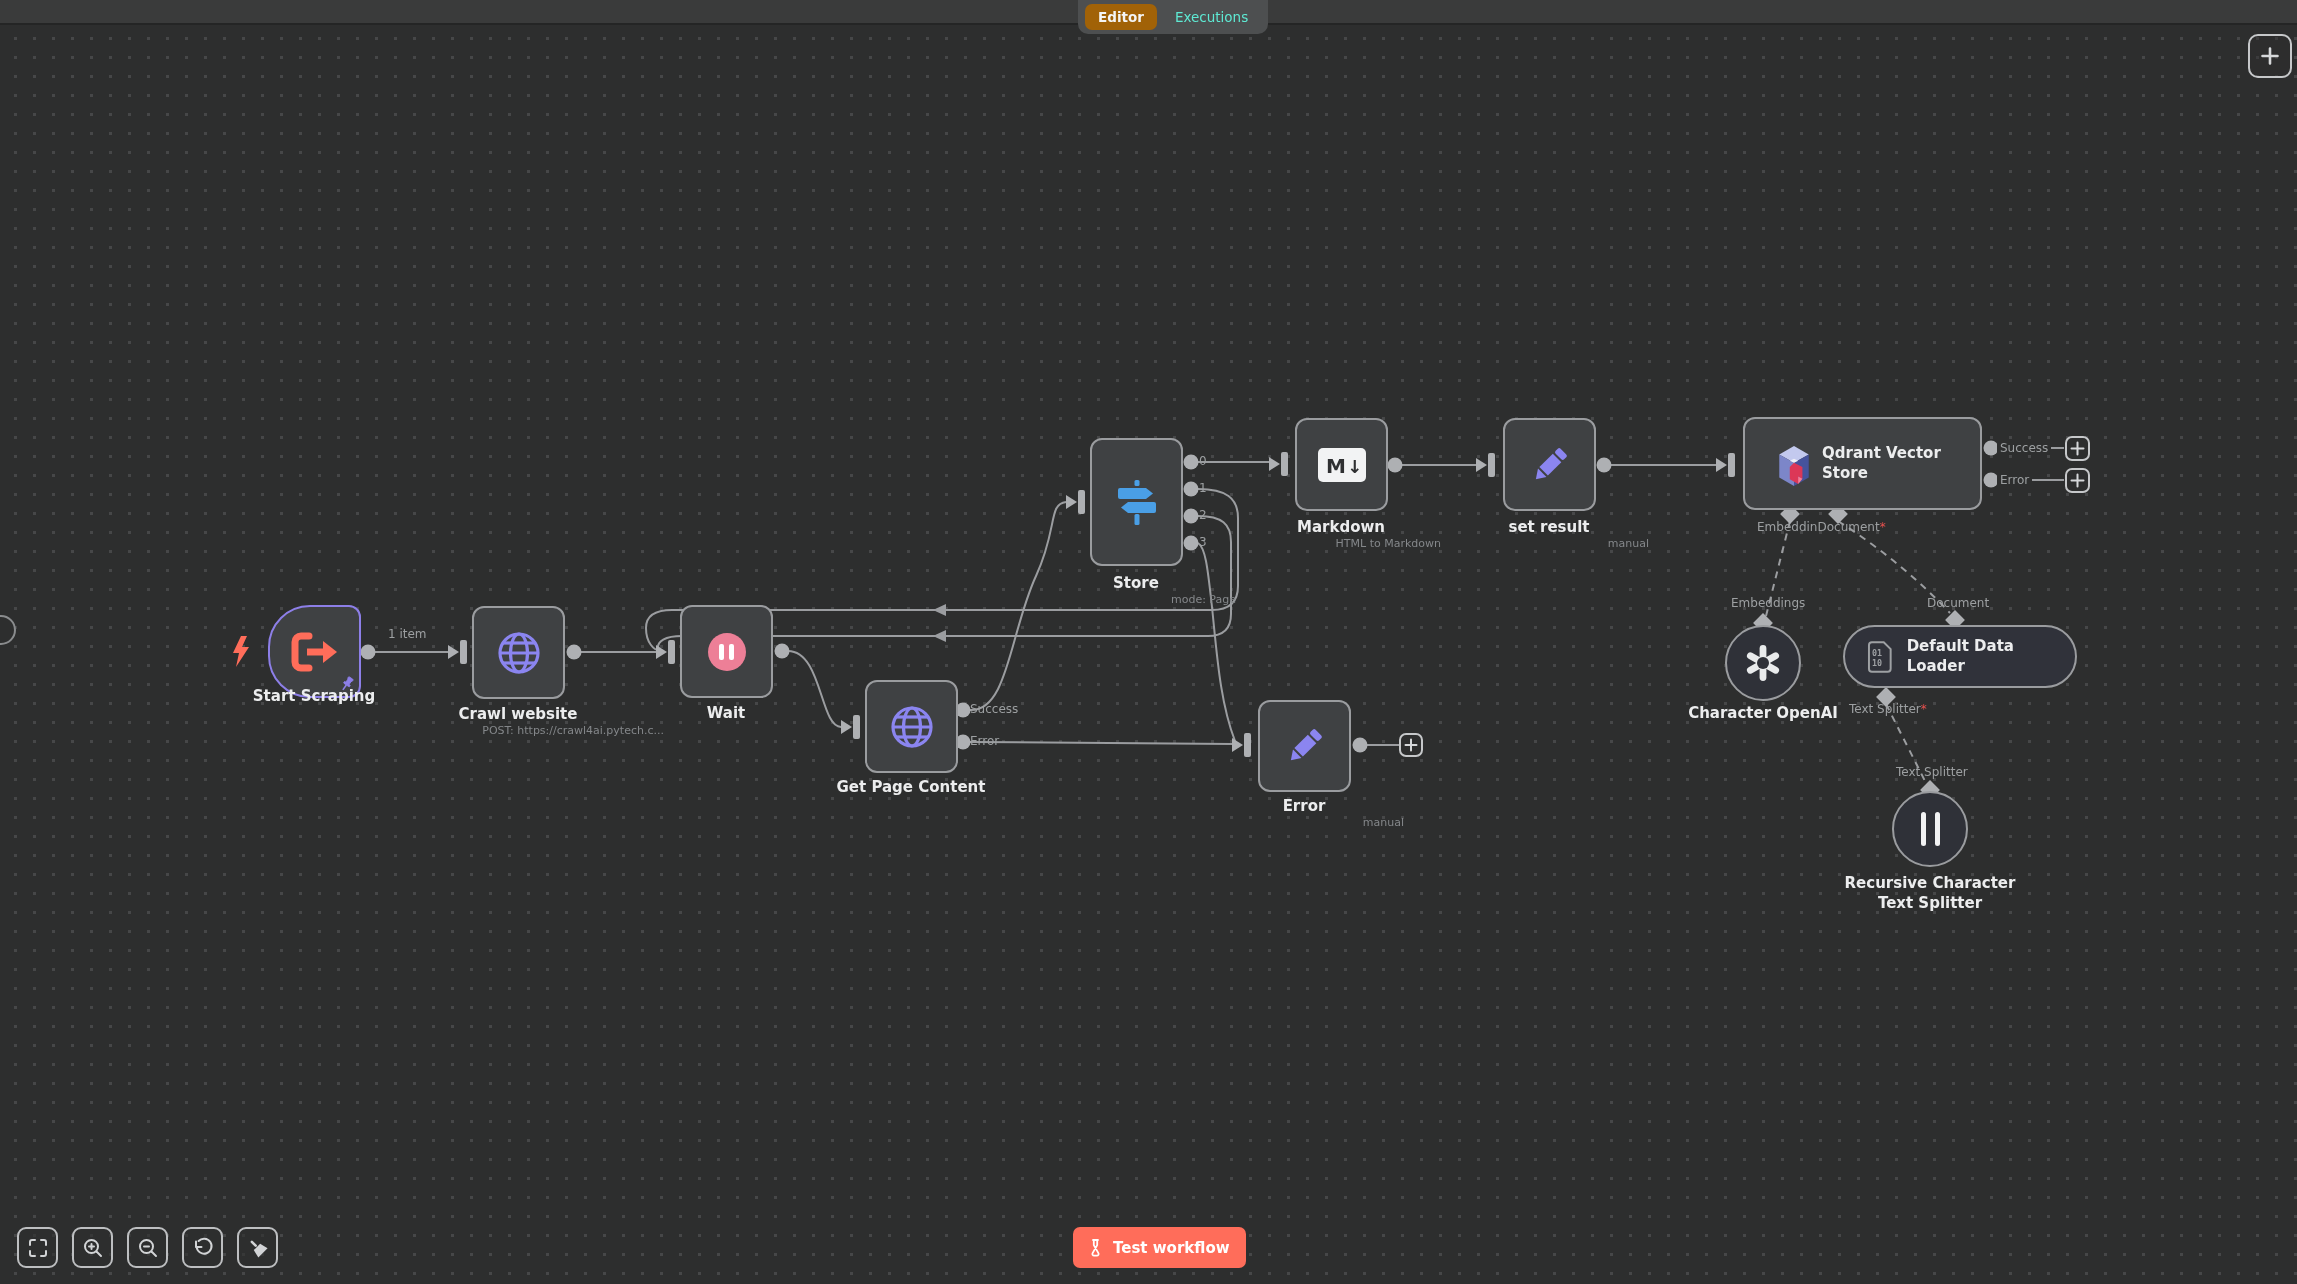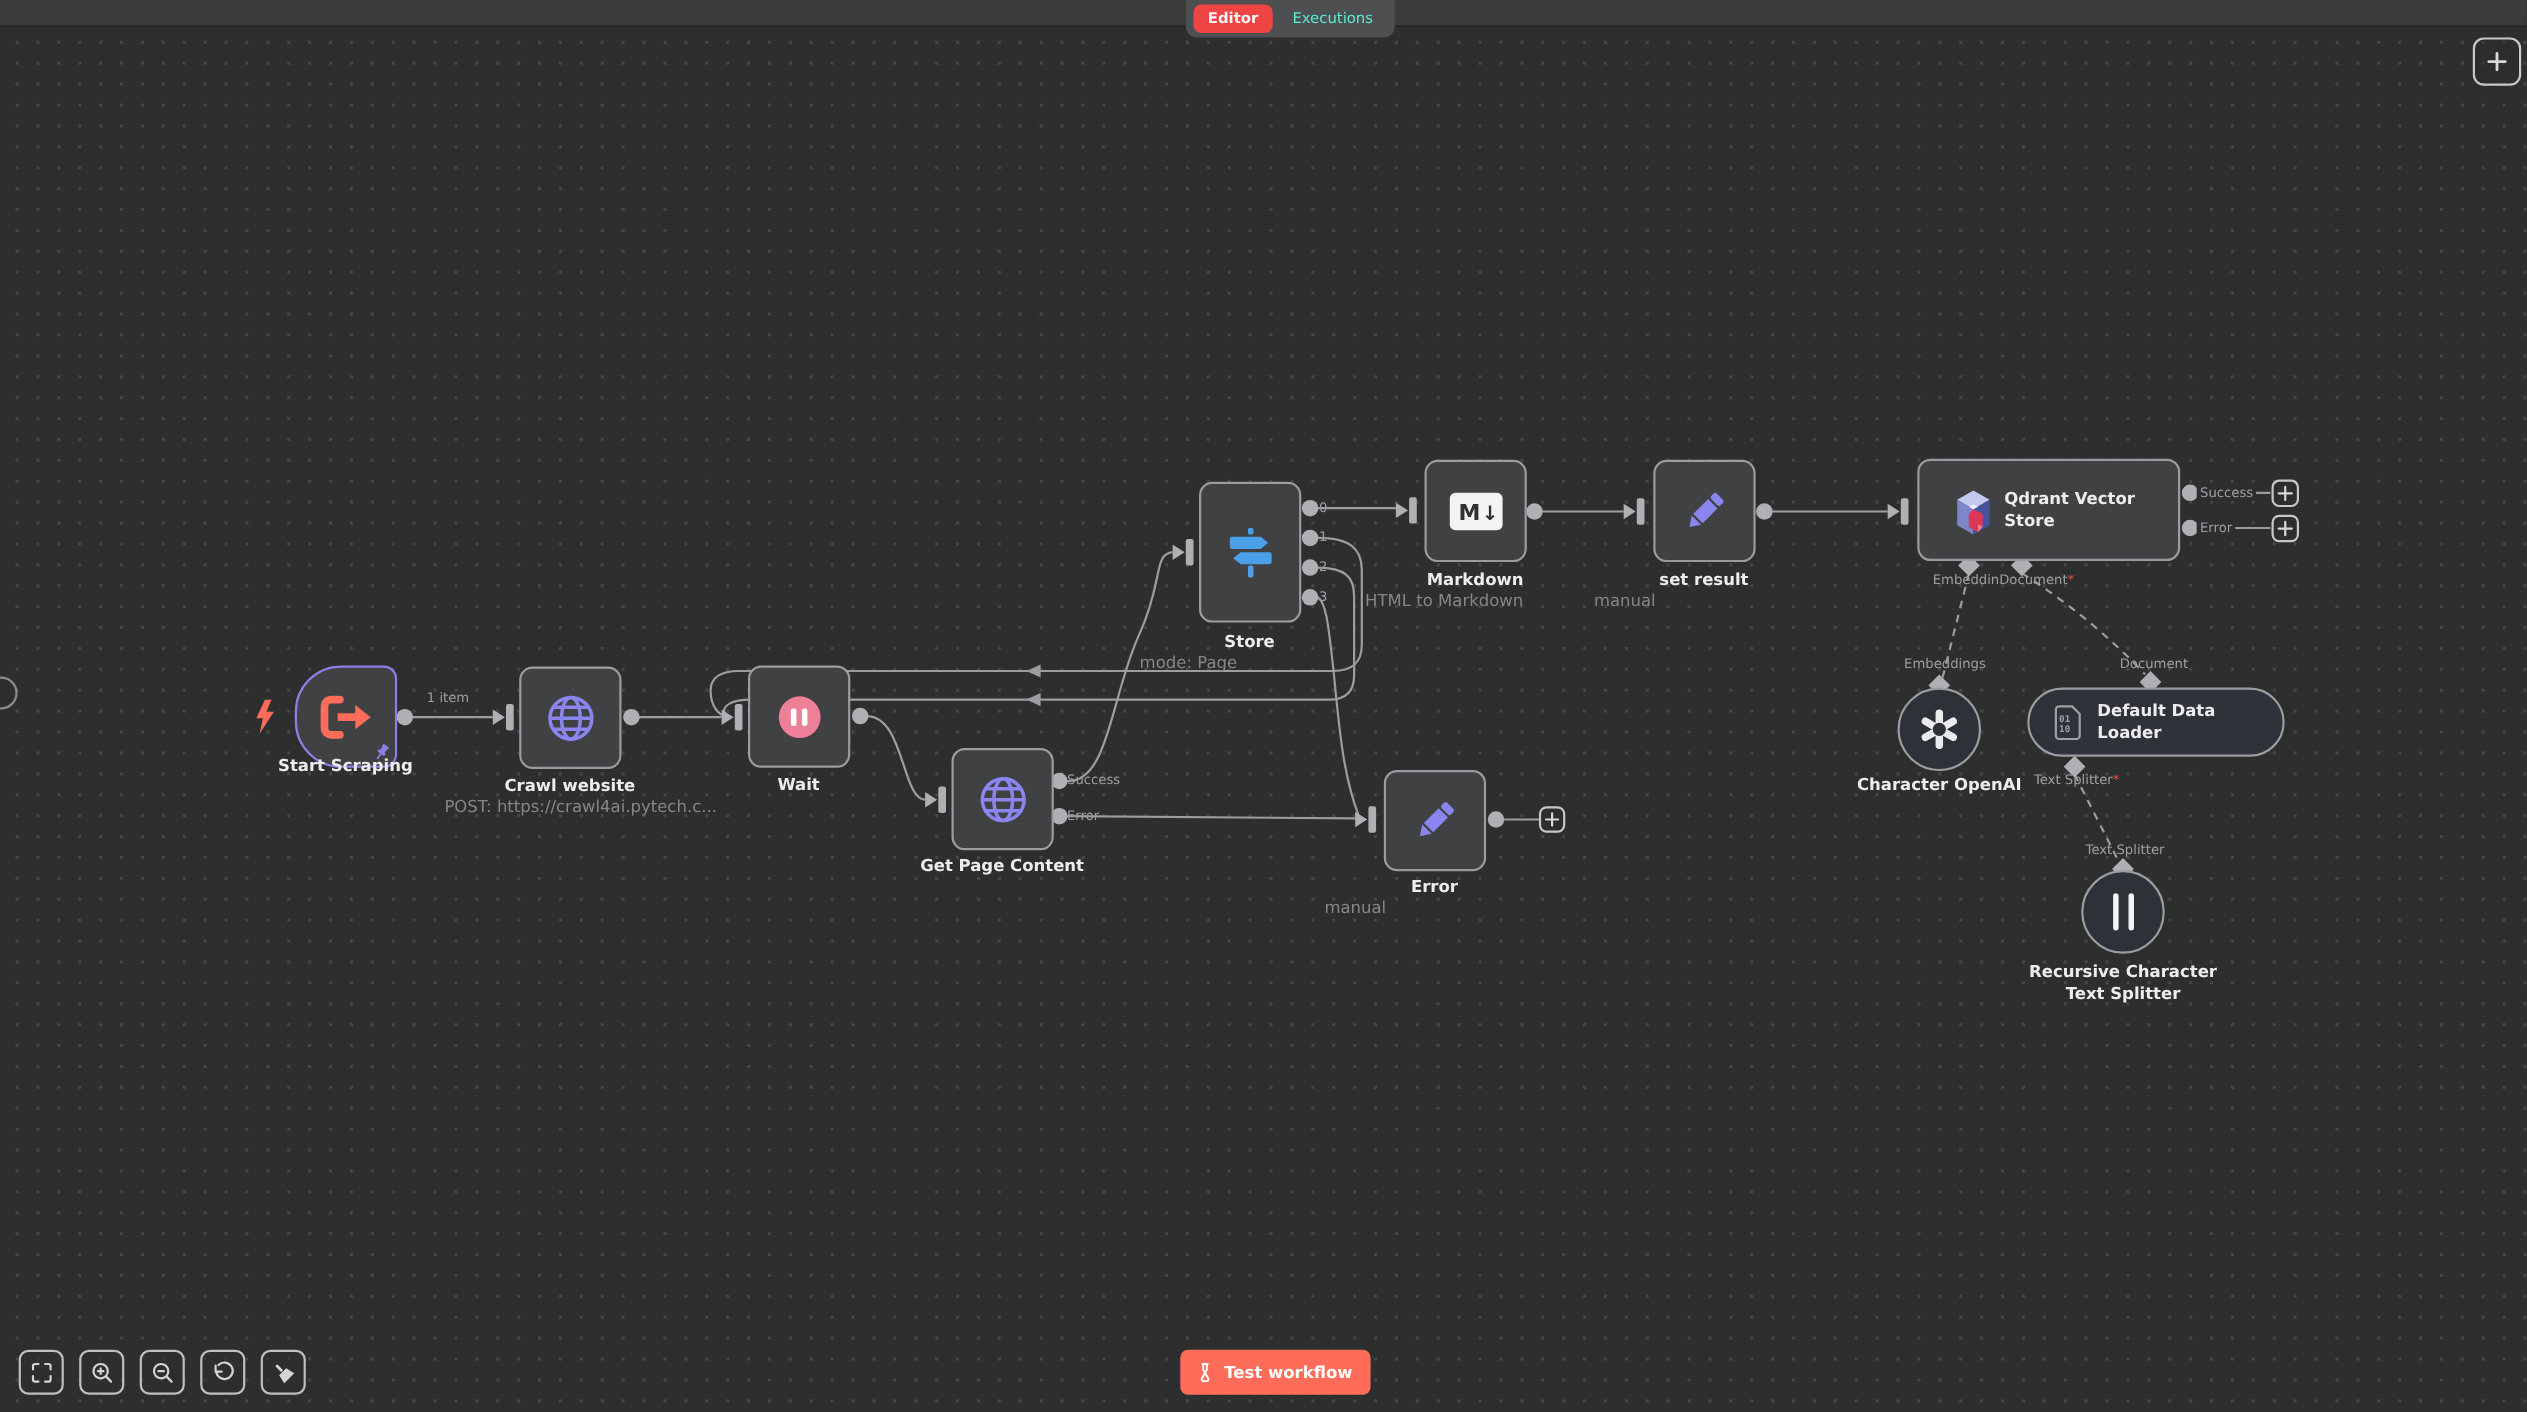--- a/index.html
+++ b/index.html
@@ -8,28 +8,28 @@
     font-family:"DejaVu Sans","Liberation Sans",sans-serif;
     background-color:#2d2e2e;
     background-image:radial-gradient(circle,#464748 1.6px,transparent 1.8px);
     background-size:19px 19px;
     background-position:6px 10px;
   }
   
   .topbar{position:absolute;left:0;top:0;width:2297px;height:23px;background:#3a3b3b;border-bottom:2px solid #242525;z-index:5;}
   .tabgroup{position:absolute;left:1078px;top:0;height:34px;z-index:6;background:#4d4f50;border-radius:0 0 10px 10px;display:flex;align-items:center;padding:0 7px;gap:5px;}
   .tab{font-size:13.5px;padding:5px 13px;border-radius:7px;color:#5eead4;cursor:pointer;}
-  .tab.active{background:#ef4444;color:#f4f5f5;font-weight:bold;}
+  .tab.active{background:#a16207;color:#f4f5f5;font-weight:bold;}
   
   .node{position:absolute;background:#3f4143;border:2px solid #9a9c9f;border-radius:12px;display:flex;align-items:center;justify-content:center;z-index:3;box-sizing:border-box;}
   .node--trigger{border-color:#8d7fe8;border-radius:42px 12px 12px 42px;}
   .node--circle{border-radius:50%;background:#2f3138;}
   .node--pill{border-radius:34px;background:#30323a;justify-content:flex-start;}
   .nlabel{position:absolute;text-align:center;font-weight:600;font-size:15px;color:#ecedee;z-index:4;line-height:1.35;}
-  .nsub{position:absolute;text-align:left;font-size:15px;color:#84878a;z-index:4;}
+  .nsub{position:absolute;text-align:right;font-size:11px;color:#84878a;z-index:4;}
   .clabel{position:absolute;font-size:12px;color:#9da0a2;z-index:4;}
   .clabel .req{color:#e8504e;}
   .clabel--online{background:#2d2e2e;padding:0 3px;line-height:14px;}
   .inside-label{position:absolute;font-weight:700;font-size:15px;color:#ecedee;z-index:4;line-height:1.3;}
   .waitbadge{width:38px;height:38px;border-radius:50%;background:#ed7f97;display:flex;align-items:center;justify-content:center;gap:5px;}
   .waitbadge i{display:block;width:5px;height:16px;background:#fff;border-radius:2px;}
   .splitbars{display:flex;gap:9px;}
   .splitbars i{display:block;width:5px;height:34px;background:#f2f3f4;border-radius:2.5px;}
   
   svg.edges{position:absolute;left:0;top:0;z-index:1;}

